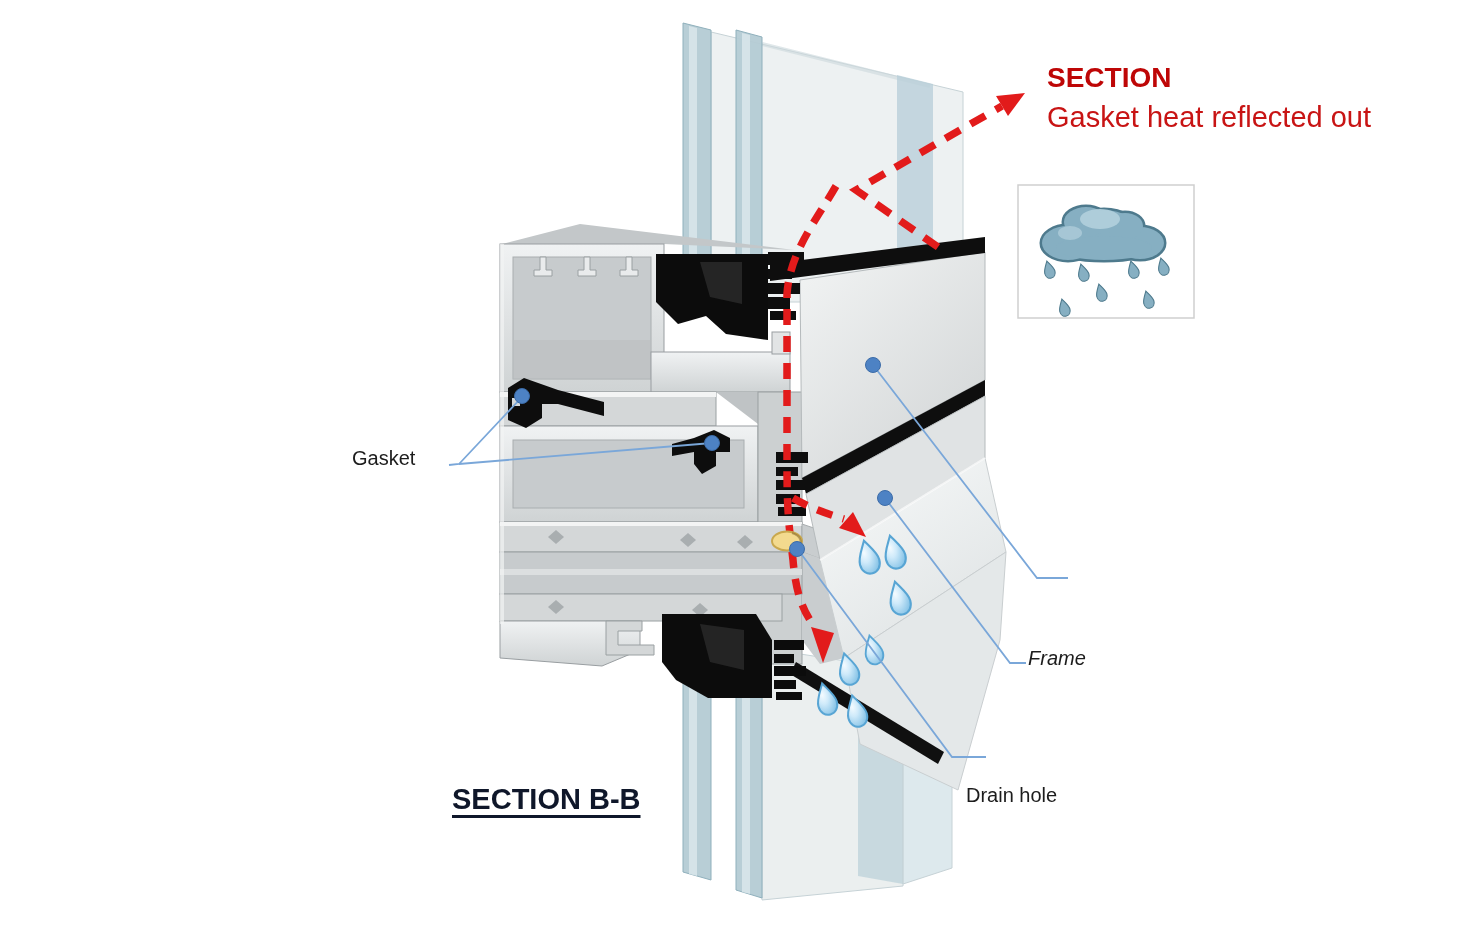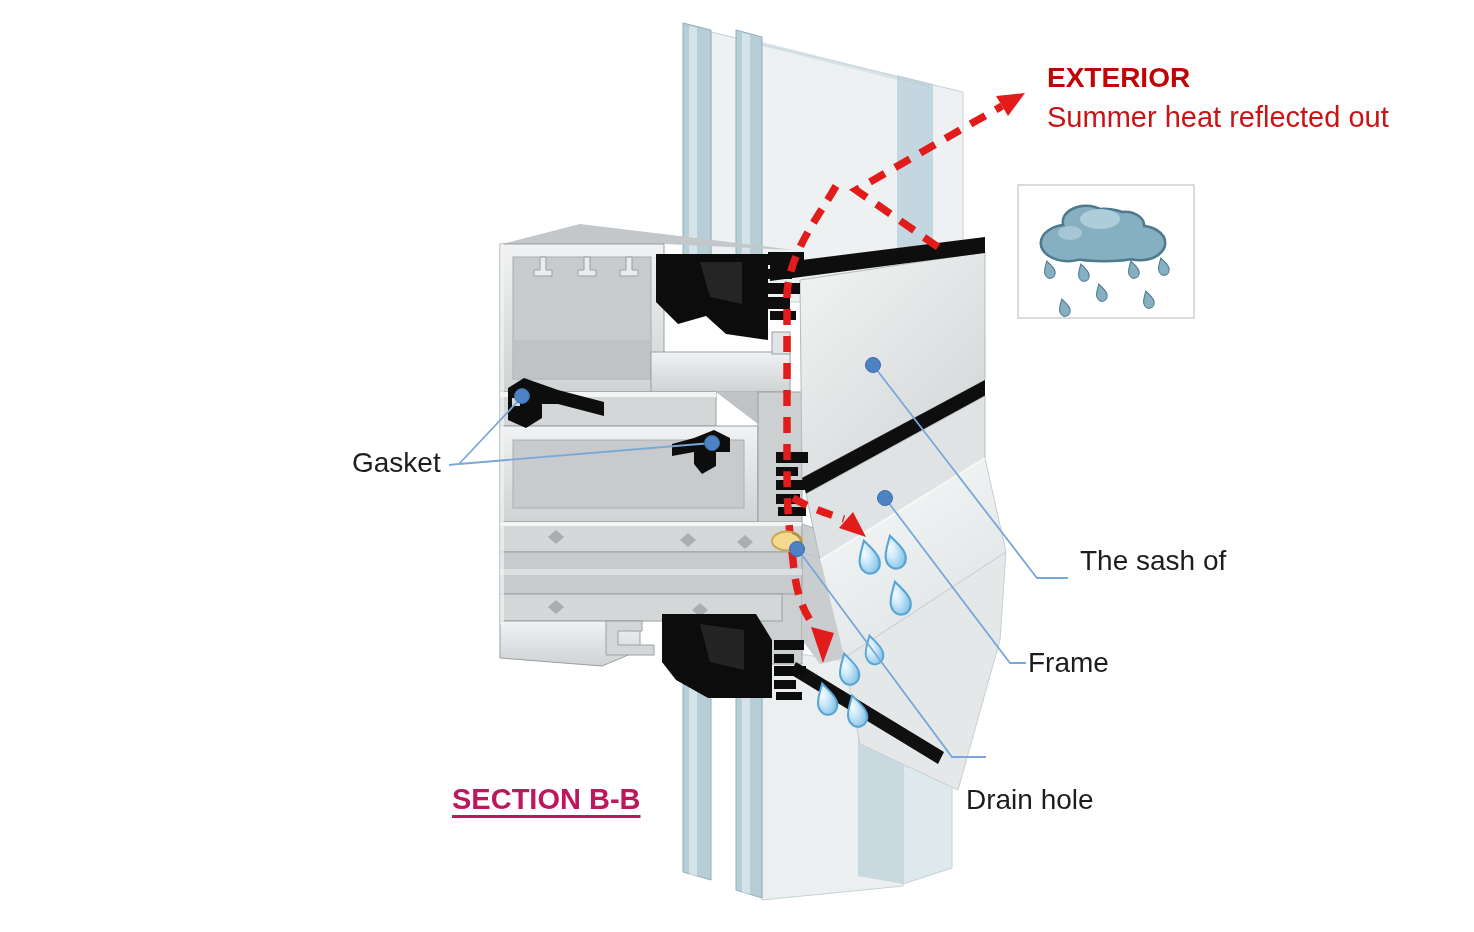--- a/index.html
+++ b/index.html
@@ -1,30 +1,30 @@
 <!DOCTYPE html>
 <html><head>
 <meta charset="utf-8">
 <style>
   html,body { margin:0; padding:0; background:#ffffff; }
   .stage {
     position:relative; width:1474px; height:932px; background:#ffffff;
     overflow:hidden; font-family:"Liberation Sans", sans-serif;
   }
   .stage svg { position:absolute; left:0; top:0; }
-  .ann { position:absolute; color:#1c1c1c; font-size:28px; white-space:nowrap; }
+  .ann { position:absolute; color:#1c1c1c; font-size:20px; white-space:nowrap; }
   #gasket-label { left:352px; top:447px; }
   #sash-label   { left:1080px; top:541px; line-height:40px; }
-  #frame-label  { left:1028px; top:647px; }
+  #frame-label  { left:1028px; top:647px;font-style:italic; }
   #drain-label  { left:966px;  top:739px;margin-top:45px; }
   #exterior-heading { position:absolute; left:1047px; top:62px; white-space:nowrap; }
   #exterior-title { font-weight:bold; font-size:28px; color:#BE0606; }
   #exterior-subtitle { font-size:29px; color:#C81414; margin-top:7px; }
   #section-title {
-    position:absolute; left:452px; top:783px; color:#be185d; font-weight:bold;
+    position:absolute; left:452px; top:783px; color:#0f172a; font-weight:bold;
     font-size:29px; text-decoration:underline; text-decoration-thickness:3px;
     text-underline-offset:6px; white-space:nowrap;
   }
 </style>
 </head>
 <body>
 
 <div class="stage">
 
 <svg width="1474" height="932" viewBox="0 0 1474 932">
@@ -225,27 +225,26 @@
       <use href="#tearp" transform="translate(1133,269) rotate(-15) scale(0.55)"></use>
       <use href="#tearp" transform="translate(1148,299) rotate(-15) scale(0.55)"></use>
       <use href="#tearp" transform="translate(1163,266) rotate(-15) scale(0.55)"></use>
     </g>
   </g>
 </svg>
 
   <div class="ann" id="gasket-label">Gasket</div>
 
   <div class="ann" id="sash-label">
-    <div>The sash of</div>
   </div>
 
   <div class="ann" id="frame-label">Frame</div>
 
   <div class="ann" id="drain-label">Drain hole</div>
 
   <div id="exterior-heading">
-    <div id="exterior-title">EXTERIOR</div>
-    <div id="exterior-subtitle">Summer heat reflected out</div>
+    <div id="exterior-title">SECTION</div>
+    <div id="exterior-subtitle">Gasket heat reflected out</div>
   </div>
 
   <div id="section-title">SECTION B-B</div>
 
 </div>
 
 </body></html>

